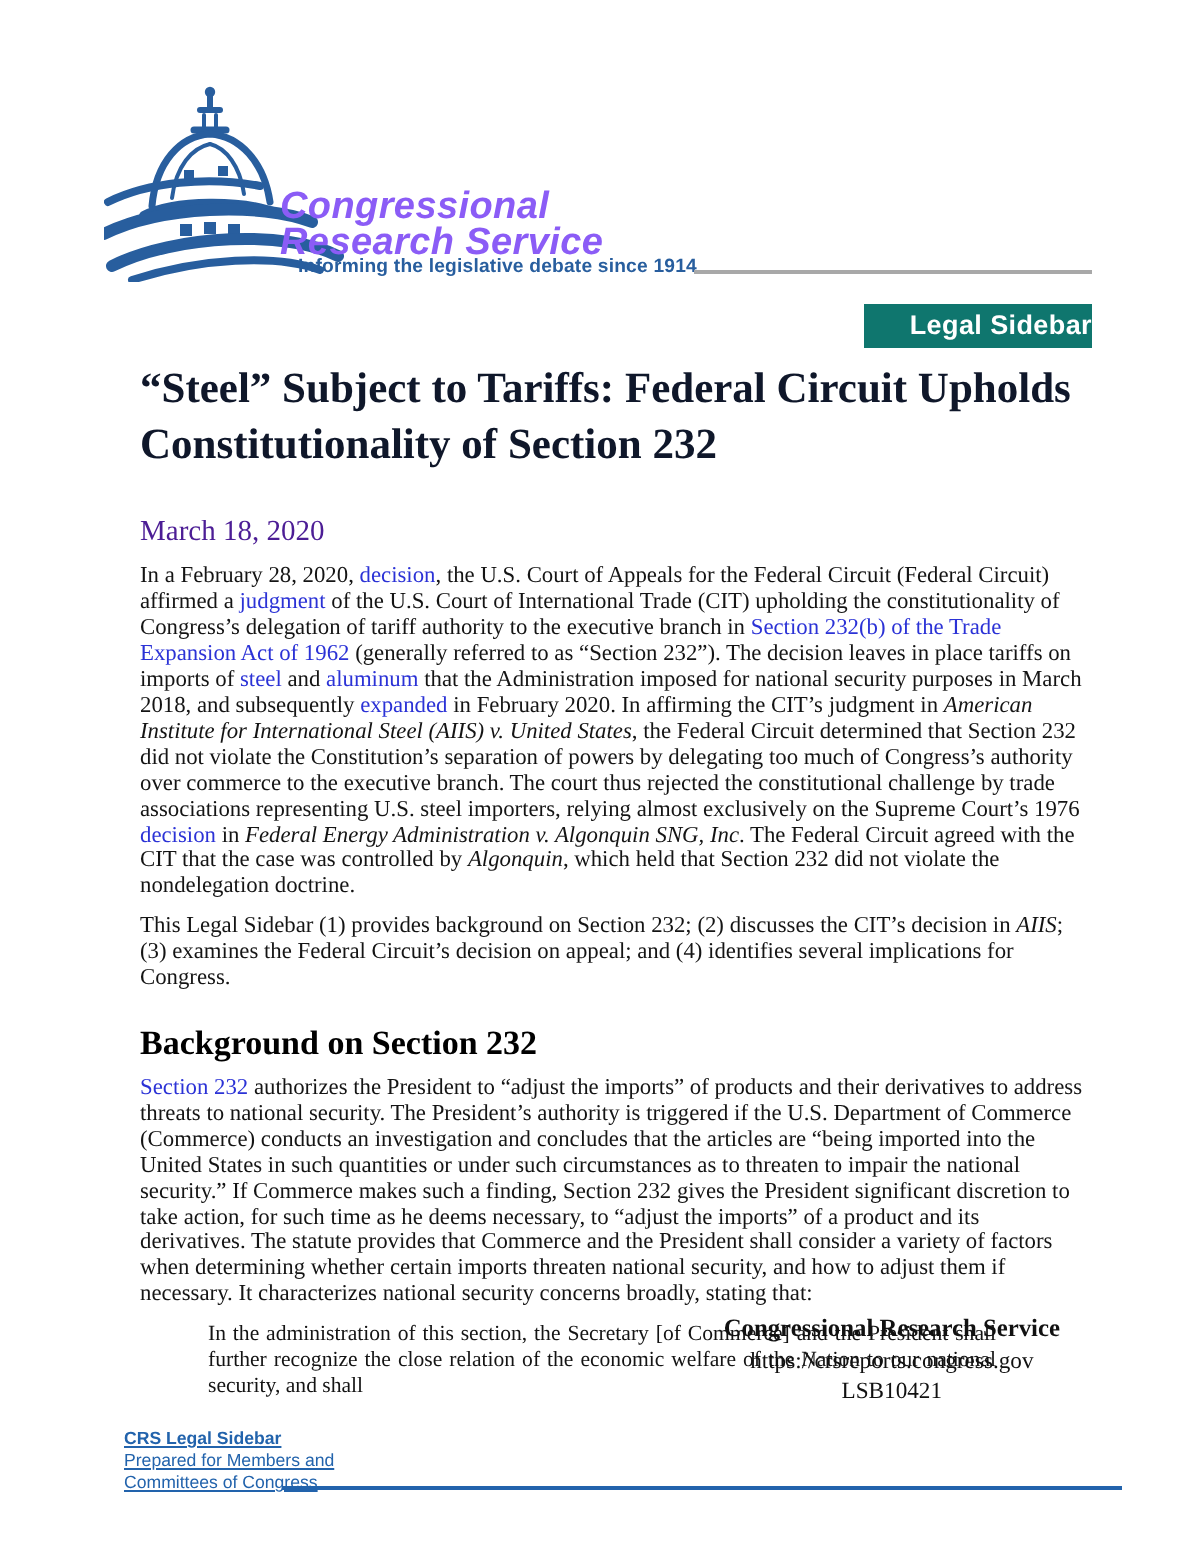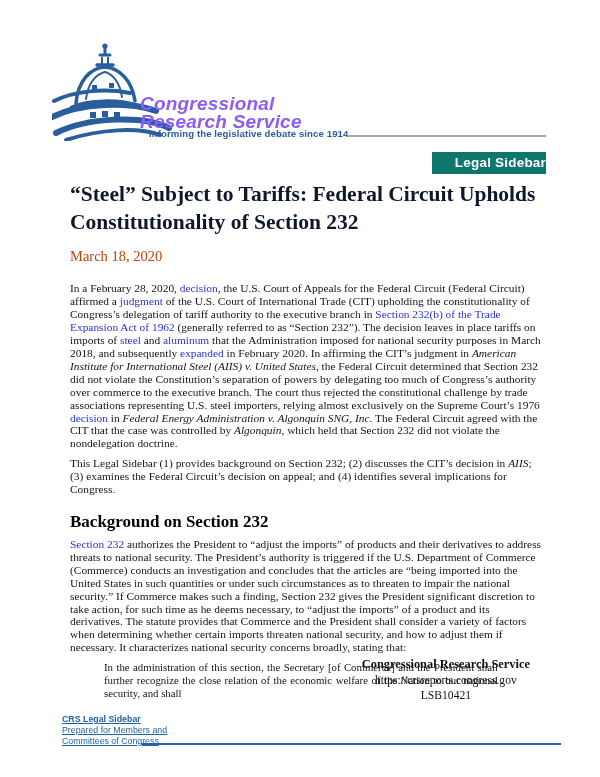--- a/index.html
+++ b/index.html
@@ -24,21 +24,21 @@
     background:#0f766e;color:#ffffff;
     font-family:"Liberation Sans",sans-serif;font-weight:bold;
     font-size:13.5px;line-height:22px;text-align:right;letter-spacing:.2px;margin-top:44px;
   }
   .header-rule{position:absolute;left:347px;top:135px;width:199px;height:2px;background:#a8a8a8}
   
   .title{
     position:absolute;left:70px;top:181px;width:476px;margin:0;
     font-size:21.5px;line-height:27.5px;font-weight:bold;color:#0f172a;
   }
-  .date{position:absolute;left:70px;top:248px;margin:0;font-size:14.5px;color:#c2410c}
+  .date{position:absolute;left:70px;top:258px;margin:0;font-size:14.5px;color:#4c1d95}
   .body-flow{
     position:absolute;left:70px;top:282px;width:473px;
     font-size:11.4px;line-height:12.95px;color:#141414;
   }
   .body-flow p{margin:0 0 6.5px 0}
   .section-heading{
     font-family:"Liberation Serif",serif;font-weight:bold;color:#000000;
     font-size:17px;line-height:19px;margin:16px 0 7px 0;
   }
   .quote{

